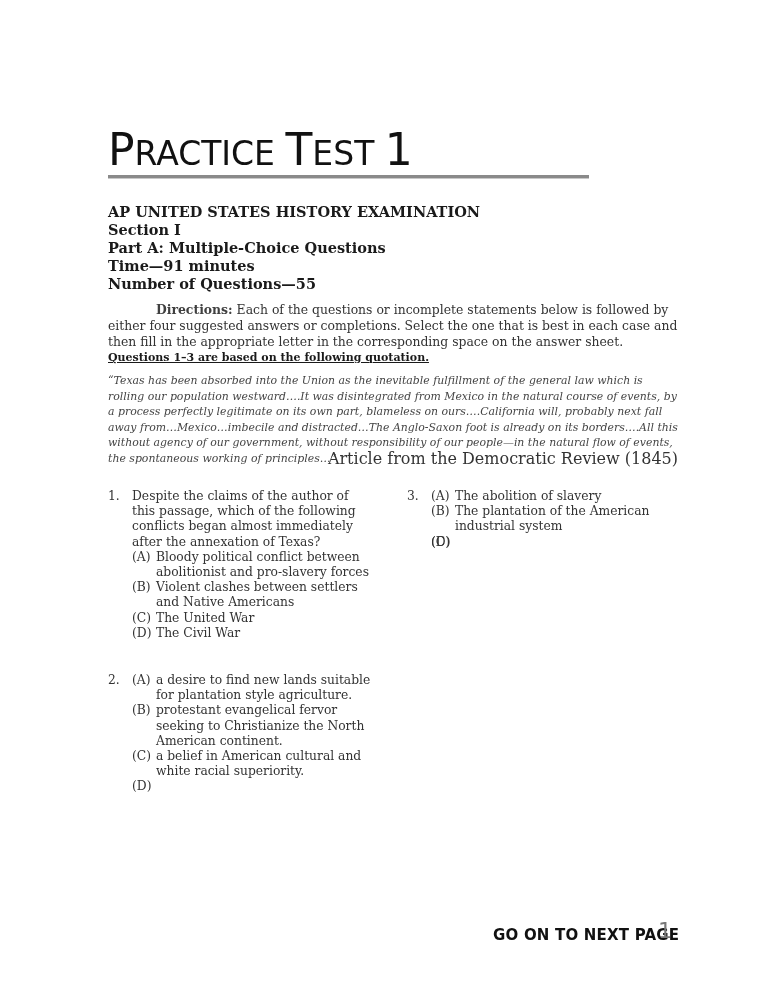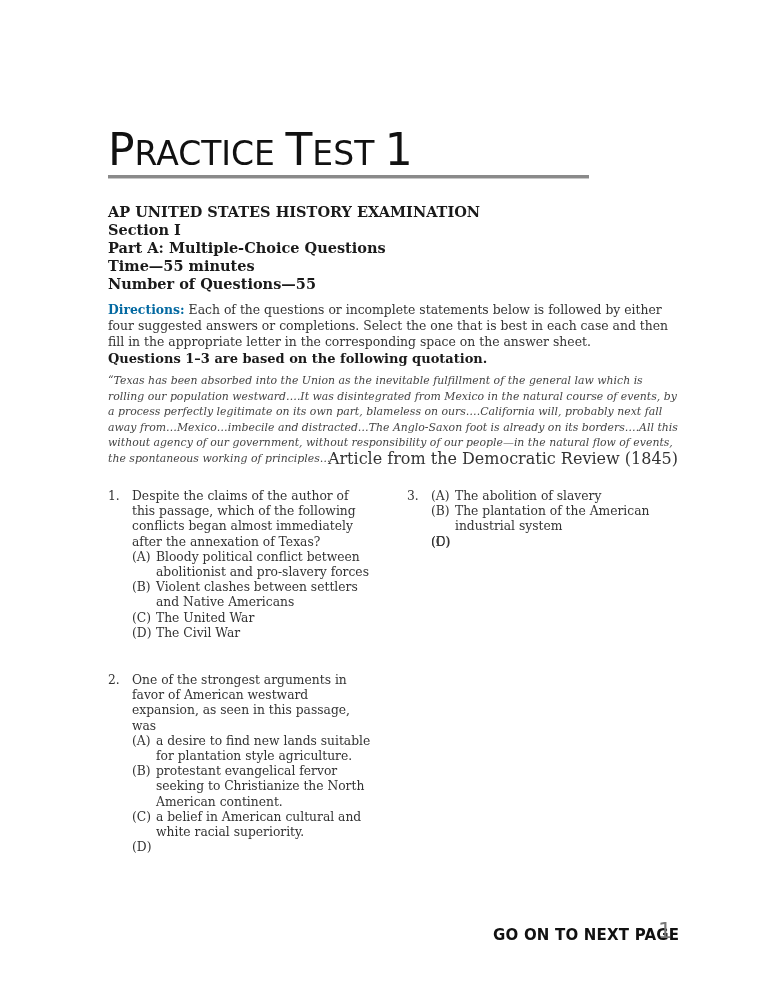--- a/index.html
+++ b/index.html
@@ -4,22 +4,22 @@
 <style>
   html, body { margin: 0; padding: 0; background: #ffffff; }
   body { width: 768px; height: 994px; position: relative; overflow: hidden; color: #222; }
   .title { position: absolute; left: 108px; top: 128px; font-family: "DejaVu Sans", sans-serif; color: #111; line-height: 1; }
   .title .cap { font-size: 44px; }
   .title .sm { font-size: 33px; }
   .rule { position: absolute; left: 108px; top: 175px; width: 481px; height: 3px; background: #8a8a8a; border-bottom: 1px solid #c8c8c8; }
   .header { position: absolute; left: 108px; width: 552px; top: 196px; font-family: "DejaVu Serif", serif; font-weight: bold; font-size: 14.5px; line-height: 18px; color: #1a1a1a; margin-top: 7px; }
   .header div { margin: 0; }
   .directions { position: absolute; left: 108px; top: 302px; width: 580px; font-family: "DejaVu Serif", serif; font-size: 12.4px; line-height: 16px; color: #333; }
-  .directions b { color: #0369a1; }
-  .qintro { position: absolute; left: 108px; top: 351px; font-family: "DejaVu Serif", serif; font-weight: bold; font-size: 13px; color: #1a1a1a; }
+  .directions b { color: #404040; margin-left: 48px; }
+  .qintro { position: absolute; left: 108px; top: 351px; font-family: "DejaVu Serif", serif; font-weight: bold; font-size: 11px; color: #1a1a1a; text-decoration: underline; }
   .quote { position: absolute; left: 108px; top: 373px; width: 570px; font-family: "DejaVu Serif", serif; font-style: italic; font-size: 10.9px; line-height: 15.5px; color: #444; }
   .source { position: absolute; right: 90px; top: 449px; font-family: "DejaVu Serif", serif; font-size: 16px; color: #333; }
   .col { position: absolute; font-family: "DejaVu Serif", serif; font-size: 12.3px; line-height: 15.2px; color: #333; }
   .q { position: relative; padding-left: 24px; margin-bottom: 32px; }
   .q .num { position: absolute; left: 0; top: 0; }
   .q .stem { display: block; }
   .opt { position: relative; padding-left: 24px; }
   .opt .ol { position: absolute; left: 0; top: 0; }
   .footer { position: absolute; left: 493px; top: 926px; font-family: "DejaVu Sans", sans-serif; font-weight: bold; font-size: 15px; color: #111; letter-spacing: 0.2px; }
   .pagenum { position: absolute; left: 658px; top: 918px; font-family: "DejaVu Sans", sans-serif; font-size: 22px; color: #777; font-weight: normal; }
@@ -29,21 +29,21 @@
 
 <div class="title">
   <span class="cap">P</span><span class="sm">RACTICE </span><span class="cap">T</span><span class="sm">EST </span><span class="cap">1</span>
 </div>
 <div class="rule"></div>
 
 <div class="header">
   <div>AP UNITED STATES HISTORY EXAMINATION</div>
   <div>Section I</div>
   <div>Part A: Multiple-Choice Questions</div>
-  <div>Time—55 minutes</div>
+  <div>Time—91 minutes</div>
   <div>Number of Questions—55</div>
 </div>
 
 <div class="directions">
   <b>Directions:</b><span> Each of the questions or incomplete statements below is followed by either four suggested answers or completions.  Select the one that is best in each case and then fill in the appropriate letter in the corresponding space on the answer sheet.</span>
 </div>
 
 <div class="qintro">Questions 1–3 are based on the following quotation.</div>
 
 <div class="quote">“Texas has been absorbed into the Union as the inevitable fulfillment of the general law which is rolling our population westward….It was disintegrated from Mexico in the natural course of events, by a process perfectly legitimate on its own part, blameless on ours….California will, probably next fall away from…Mexico…imbecile and distracted…The Anglo-Saxon foot is already on its borders….All this without agency of our government, without responsibility of our people—in the natural flow of events, the spontaneous working of principles…”</div>
@@ -53,21 +53,20 @@
   <div class="q">
     <span class="num">1.</span>
     <span class="stem">Despite the claims of the author of this passage, which of the following conflicts began almost immediately after the annexation of Texas?</span>
     <div class="opt"><span class="ol">(A)</span><span>Bloody political conflict between abolitionist and pro-slavery forces</span></div>
     <div class="opt"><span class="ol">(B)</span><span>Violent clashes between settlers and Native Americans</span></div>
     <div class="opt"><span class="ol">(C)</span><span>The United War</span></div>
     <div class="opt"><span class="ol">(D)</span><span>The Civil War</span></div>
   </div>
   <div class="q">
     <span class="num">2.</span>
-    <span class="stem">One of the strongest arguments in favor of American westward expansion, as seen in this passage, was</span>
     <div class="opt"><span class="ol">(A)</span><span>a desire to find new lands suitable for plantation style agriculture.</span></div>
     <div class="opt"><span class="ol">(B)</span><span>protestant evangelical fervor seeking to Christianize the North American continent.</span></div>
     <div class="opt"><span class="ol">(C)</span><span>a belief in American cultural and white racial superiority.</span></div>
     <div class="opt"><span class="ol">(D)</span></div>
   </div>
 </div>
 
 <div class="col" style="left:407px; top:489px; width:272px;">
   <div class="q">
     <span class="num">3.</span>

